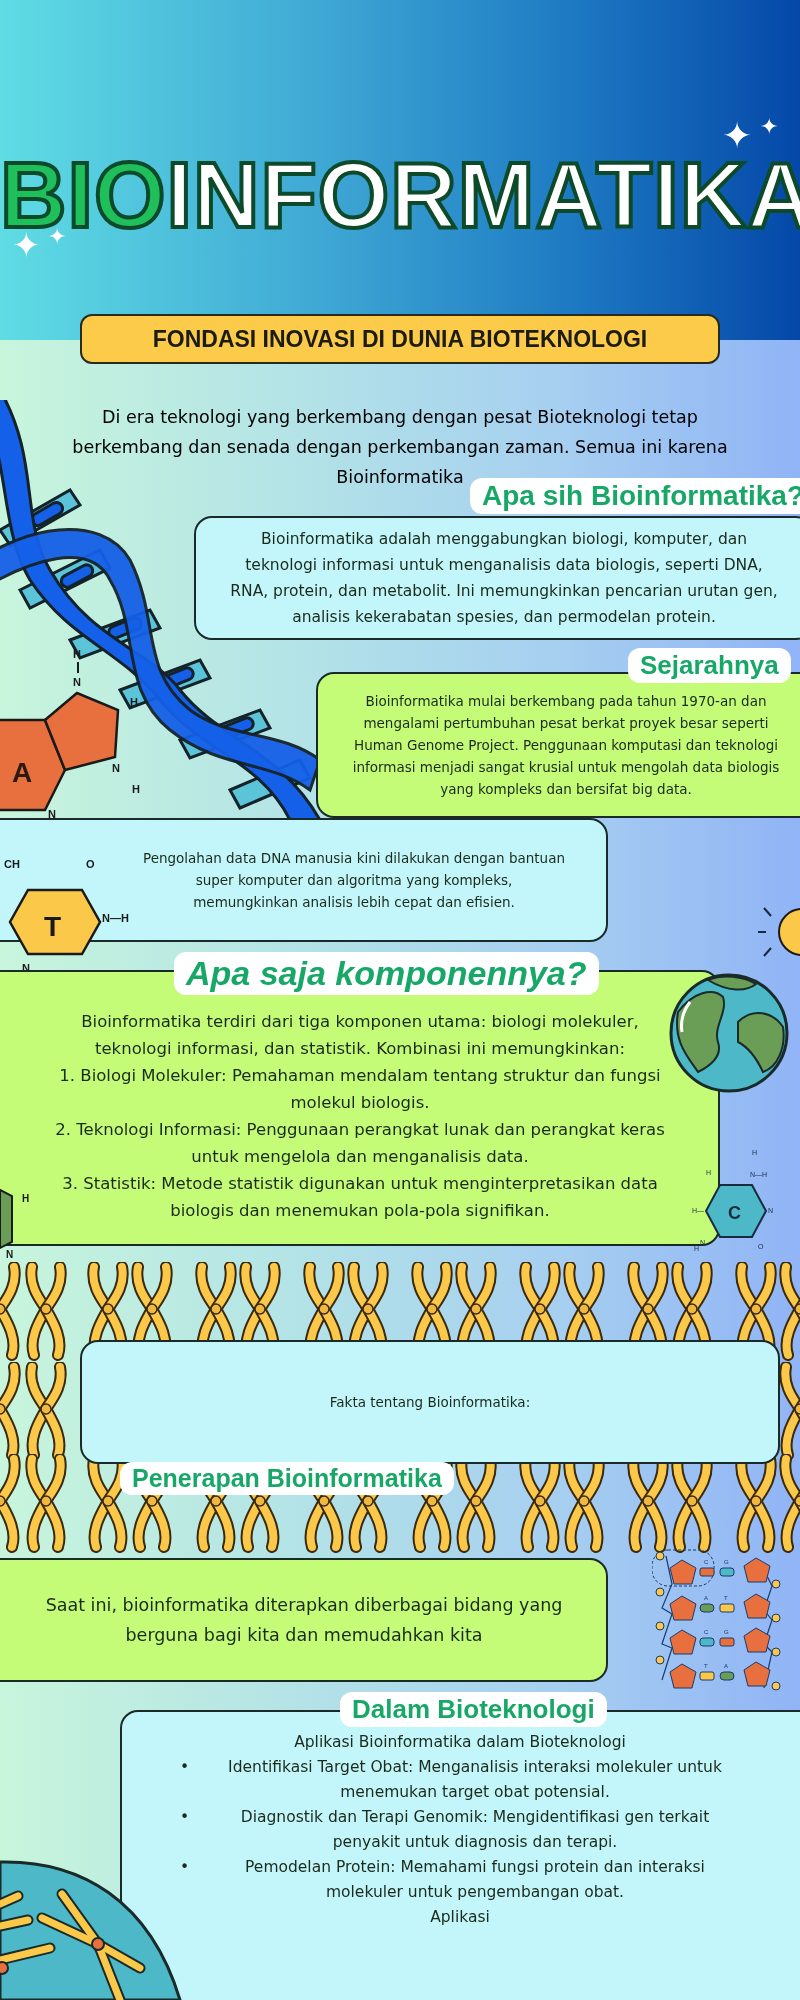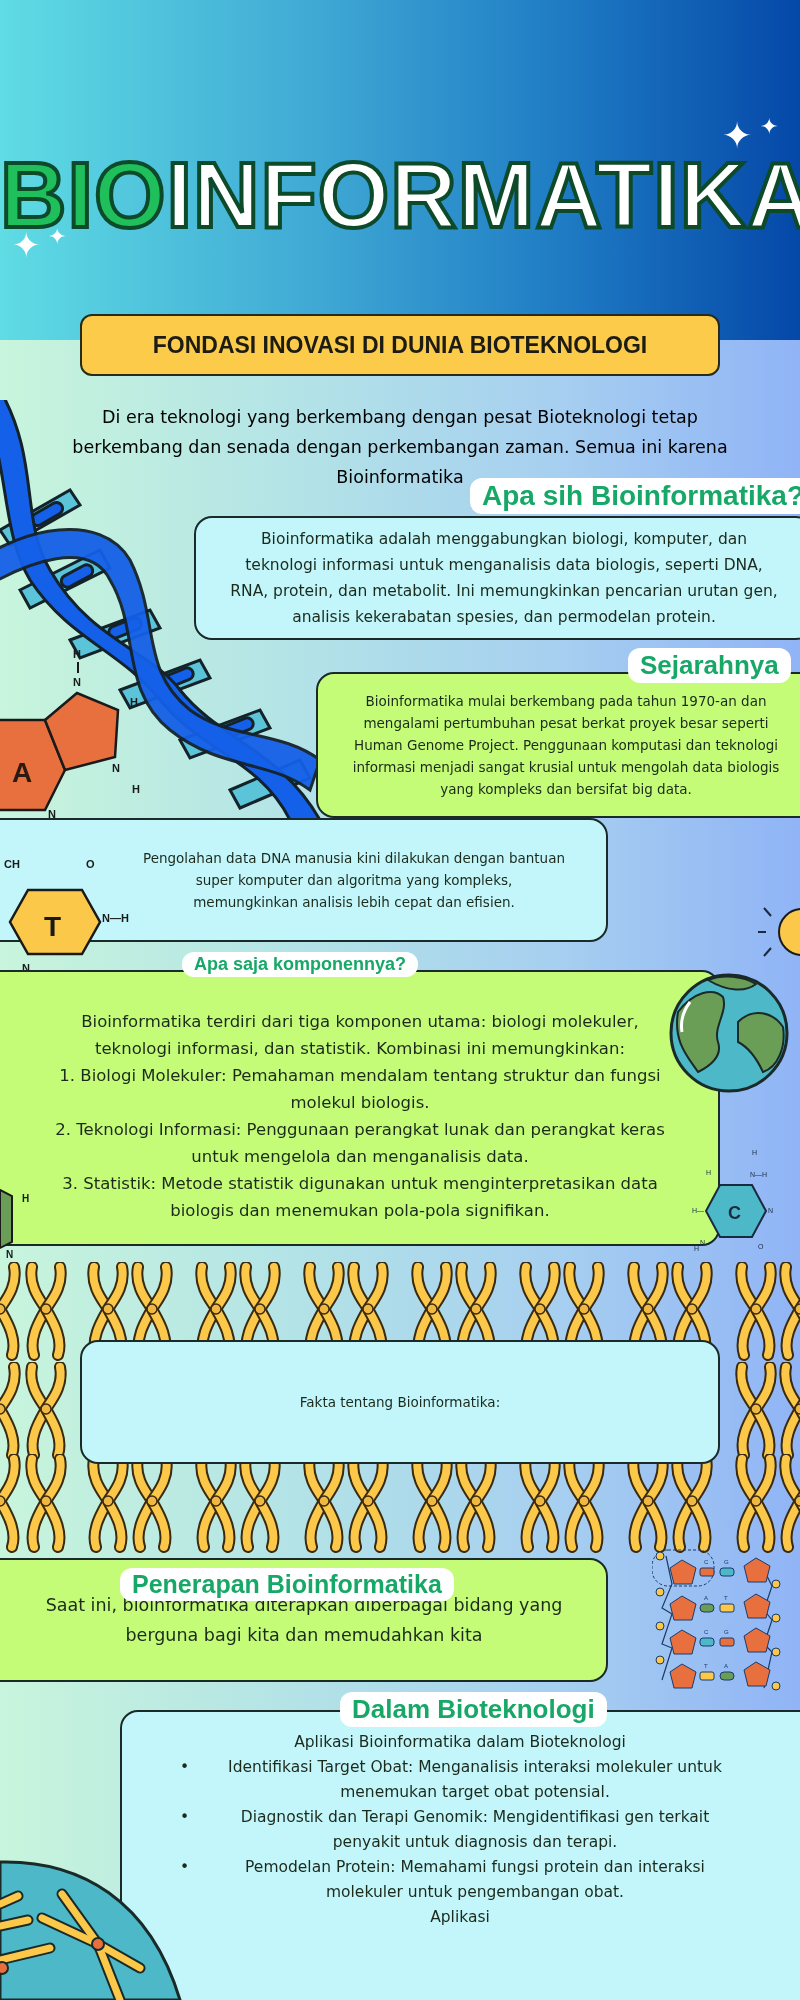--- a/index.html
+++ b/index.html
@@ -16,21 +16,21 @@
   }
   .title {
     position: absolute; left: 0; top: 140px; width: 800px; text-align: center;
     font-family: "Liberation Sans", sans-serif; font-weight: bold; font-size: 92px;
     letter-spacing: 1px; line-height: 110px;
   }
   .title .bio { color: #1fbf5c; -webkit-text-stroke: 4px #0d4a2a; }
   .title .rest { color: #ffffff; -webkit-text-stroke: 4px #0d4a2a; }
   .sparkle { position: absolute; color: #fff; line-height: 1; }
   .subtitle-banner {
-    position: absolute; left: 80px; top: 314px; width: 640px; height: 62px;
+    position: absolute; left: 80px; top: 314px; width: 640px; height: 50px;
     background: #fccb4a; border: 2px solid #2a2a1a; border-radius: 12px;
     display: flex; align-items: center; justify-content: center;
     font-family: "Liberation Sans", sans-serif; font-weight: bold; font-size: 23px; color: #1c1c14;
   }
   .intro {
     position: absolute; left: 60px; top: 402px; width: 680px; text-align: center;
     font-size: 17.5px; line-height: 30px; color: #000000;
   }
   .box {
     position: absolute; border: 2px solid #1a2a28; border-radius: 18px;
@@ -150,21 +150,21 @@
 </svg>
 
 <div class="box lime" style="left:-20px;top:970px;width:740px;height:276px;padding:16px 40px 0 60px;">
   <ul class="list-center">
     <li>Bioinformatika terdiri dari tiga komponen utama: biologi molekuler, teknologi informasi, dan statistik. Kombinasi ini memungkinkan:</li>
     <li>1.  Biologi Molekuler: Pemahaman mendalam tentang struktur dan fungsi molekul biologis.</li>
     <li>2.  Teknologi Informasi: Penggunaan perangkat lunak dan perangkat keras untuk mengelola dan menganalisis data.</li>
     <li>3.  Statistik: Metode statistik digunakan untuk menginterpretasikan data biologis dan menemukan pola-pola signifikan.</li>
   </ul>
 </div>
-<div class="heading-pill" style="left:182px;top:952px;font-size:18px;">Apa saja komponennya?</div>
+<div class="heading-pill" style="left:174px;top:952px;font-size:34px;font-style:italic;">Apa saja komponennya?</div>
 
 <svg style="position:absolute;left:0;top:1180px;" width="40" height="80" viewBox="0 0 40 80">
   <polygon points="0,10 12,16 12,62 0,68" fill="#6a9e56" stroke="#1a1a1a" stroke-width="2"></polygon>
   <text x="22" y="22" font-family="Liberation Sans, sans-serif" font-size="10" font-weight="bold" fill="#1a1a1a">H</text>
   <text x="6" y="78" font-family="Liberation Sans, sans-serif" font-size="10" font-weight="bold" fill="#1a1a1a">N</text>
 </svg>
 
 <svg style="position:absolute;left:668px;top:972px;" width="122" height="122" viewBox="0 0 122 122">
   <circle cx="61" cy="61" r="58" fill="#4cb8c8" stroke="#1a2a28" stroke-width="3"></circle>
   <path d="M10 40 C 25 20, 45 15, 55 25 C 60 40, 45 55, 50 70 C 55 85, 40 95, 30 100 C 20 85, 5 70, 10 40 Z" fill="#6a9e56" stroke="#1a2a28" stroke-width="2"></path>
@@ -233,28 +233,28 @@
   <use href="#chromo" x="432"></use>
     <use href="#chromo" x="476"></use>
   <use href="#chromo" x="540"></use>
     <use href="#chromo" x="584"></use>
   <use href="#chromo" x="648"></use>
     <use href="#chromo" x="692"></use>
   <use href="#chromo" x="756"></use>
     <use href="#chromo" x="800"></use>
 </svg>
 
-<div class="box cyan small" style="left:80px;top:1340px;width:640px;height:124px;padding:10px 24px;">
+<div class="box cyan small" style="left:80px;top:1340px;width:700px;height:124px;padding:10px 24px;">
   <p>Fakta tentang Bioinformatika:</p>
 </div>
 
 <div class="box lime" style="left:-20px;top:1558px;width:628px;height:124px;padding:0 40px 0 60px;">
   <p style="font-size:17.5px;line-height:30px;">Saat ini, bioinformatika diterapkan diberbagai bidang yang berguna bagi kita dan memudahkan kita</p>
 </div>
-<div class="heading-pill" style="left:120px;top:1568px;font-size:25px;">Penerapan Bioinformatika</div>
+<div class="heading-pill" style="left:120px;top:1462px;font-size:25px;">Penerapan Bioinformatika</div>
 
 <svg style="position:absolute;left:652px;top:1548px;" width="140" height="150" viewBox="0 0 140 150">
   <rect x="0" y="2" width="62" height="36" rx="16" fill="none" stroke="#1a3a6a" stroke-dasharray="3 2"></rect>
   <g stroke="#1a3a6a" stroke-width="1.2" fill="none">
     <path d="M14 8 L20 36 L10 60 L20 66 L10 96 L20 100 L10 132"></path>
     <path d="M112 22 L120 38 L112 62 L120 72 L112 96 L120 104 L112 140"></path>
   </g>
   <g fill="#e8703e" stroke="#1a3a6a" stroke-width="1">
     <polygon points="30,12 44,20 40,36 22,36 18,20"></polygon>
     <polygon points="104,10 118,18 114,34 96,34 92,18"></polygon>

